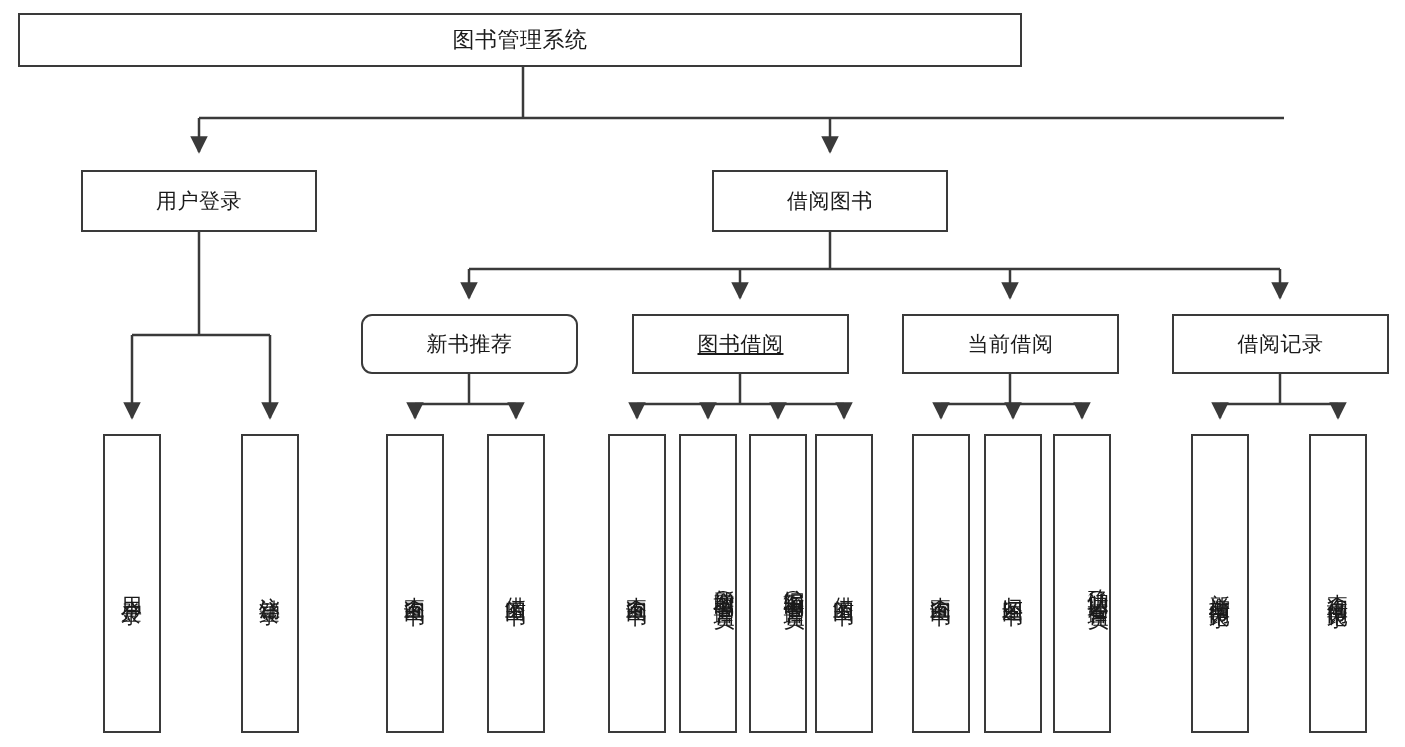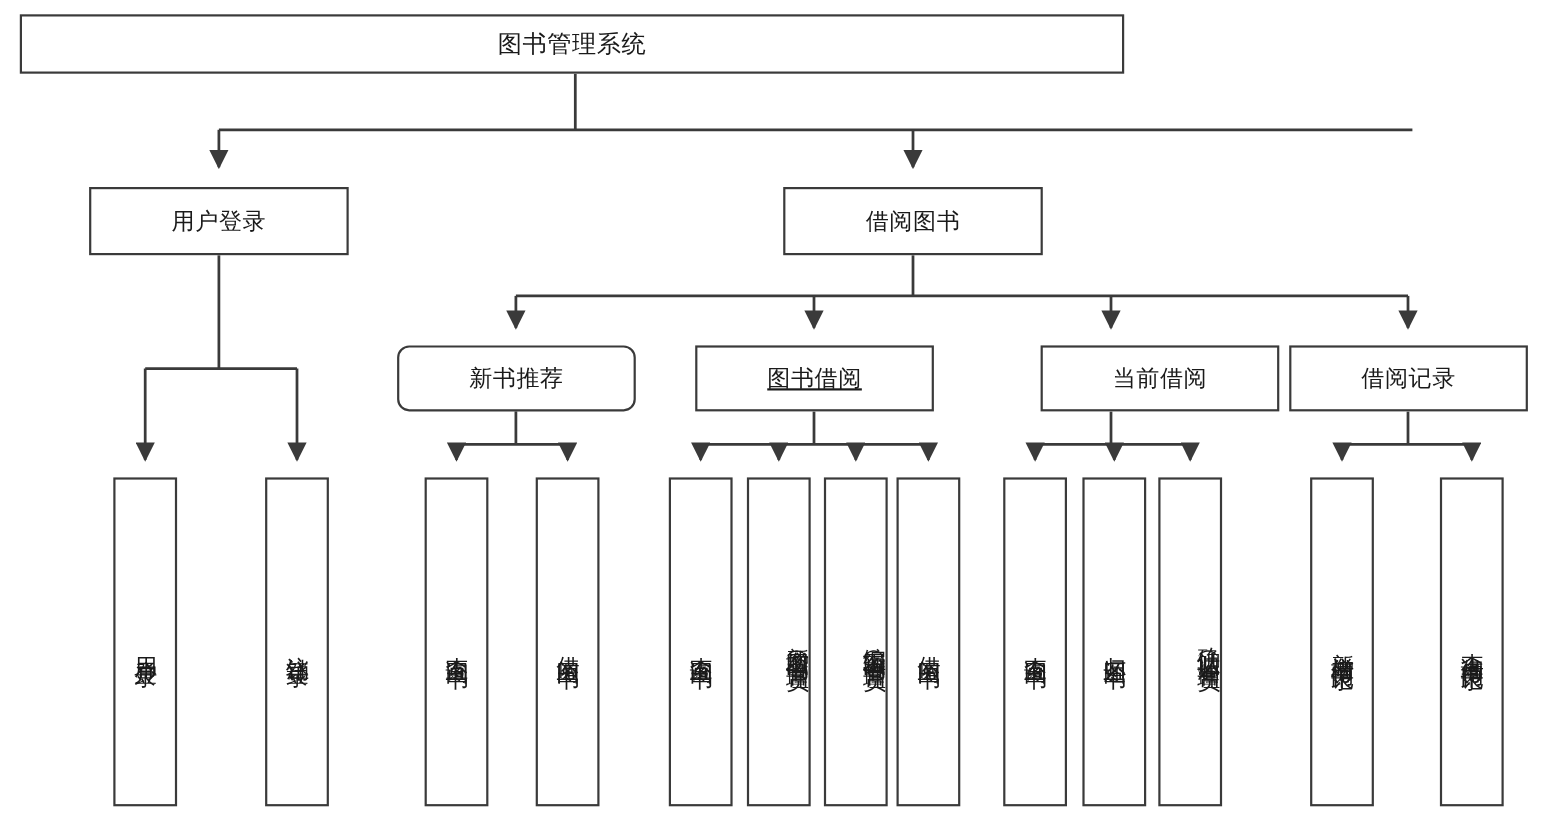--- a/index.html
+++ b/index.html
@@ -120,21 +120,21 @@
     </g>
   </svg>
 
   <div class="node h root" style="left:18px; top:13px; width:1004px; height:54px;">图书管理系统</div>
 
   <div class="node h" style="left:81px; top:170px; width:236px; height:62px;">用户登录</div>
   <div class="node h" style="left:712px; top:170px; width:236px; height:62px;">借阅图书</div>
 
   <div class="node h" style="left:361px; top:314px; width:217px; height:60px;border-radius:11px;">新书推荐</div>
   <div class="node h" style="left:632px; top:314px; width:217px; height:60px;text-decoration:underline;">图书借阅</div>
-  <div class="node h" style="left:946px; top:314px; width:217px; height:60px;">当前借阅</div>
+  <div class="node h" style="left:902px; top:314px; width:217px; height:60px;">当前借阅</div>
   <div class="node h" style="left:1172px; top:314px; width:217px; height:60px;">借阅记录</div>
 
   <div class="node v center" style="left:103px; top:434px; width:58px; height:299px;">用户登录</div>
   <div class="node v center" style="left:241px; top:434px; width:58px; height:299px;">注销登录</div>
 
   <div class="node v center" style="left:386px; top:434px; width:58px; height:299px;">查询图书</div>
   <div class="node v center" style="left:487px; top:434px; width:58px; height:299px;">借阅图书</div>
 
   <div class="node v center" style="left:608px; top:434px; width:58px; height:299px;">查询图书</div>
   <div class="node v" style="left:679px; top:434px; width:58px; height:299px;">新增图书（管理员）</div>

